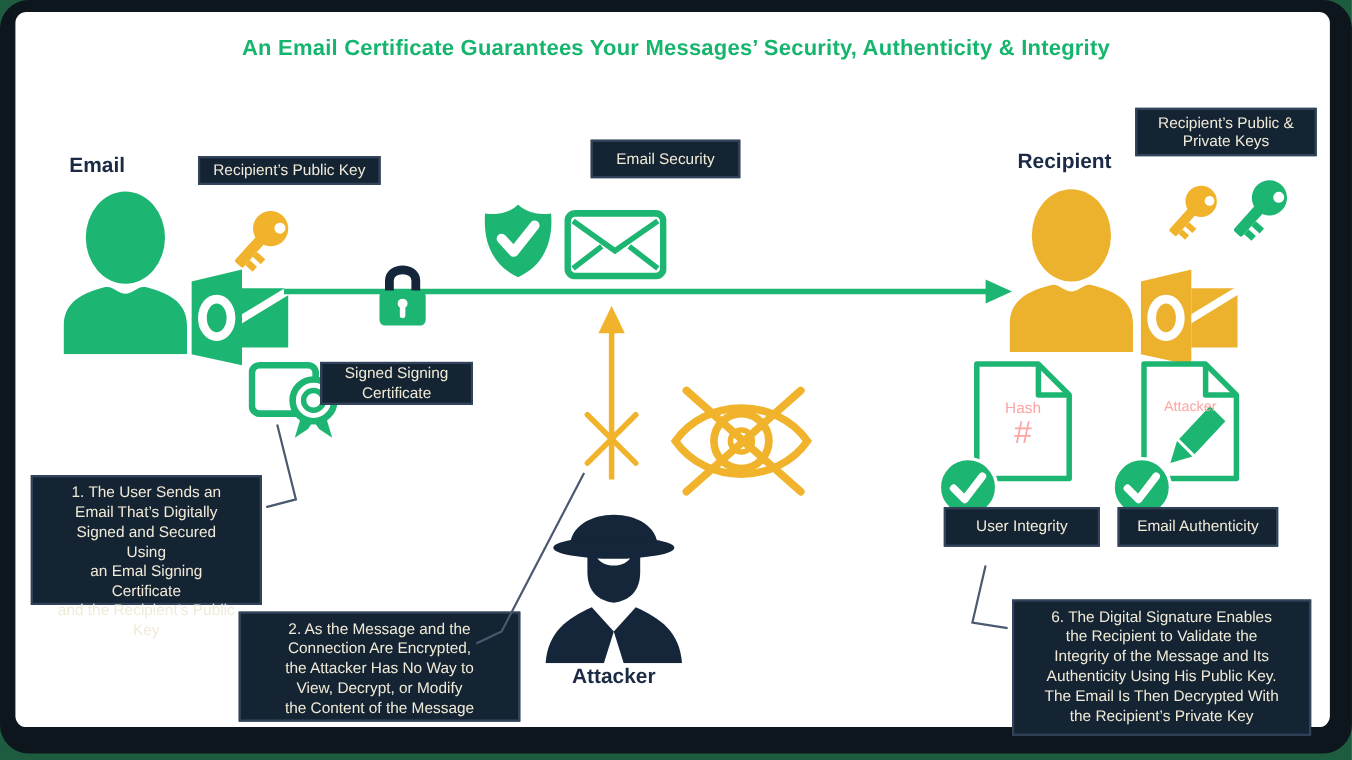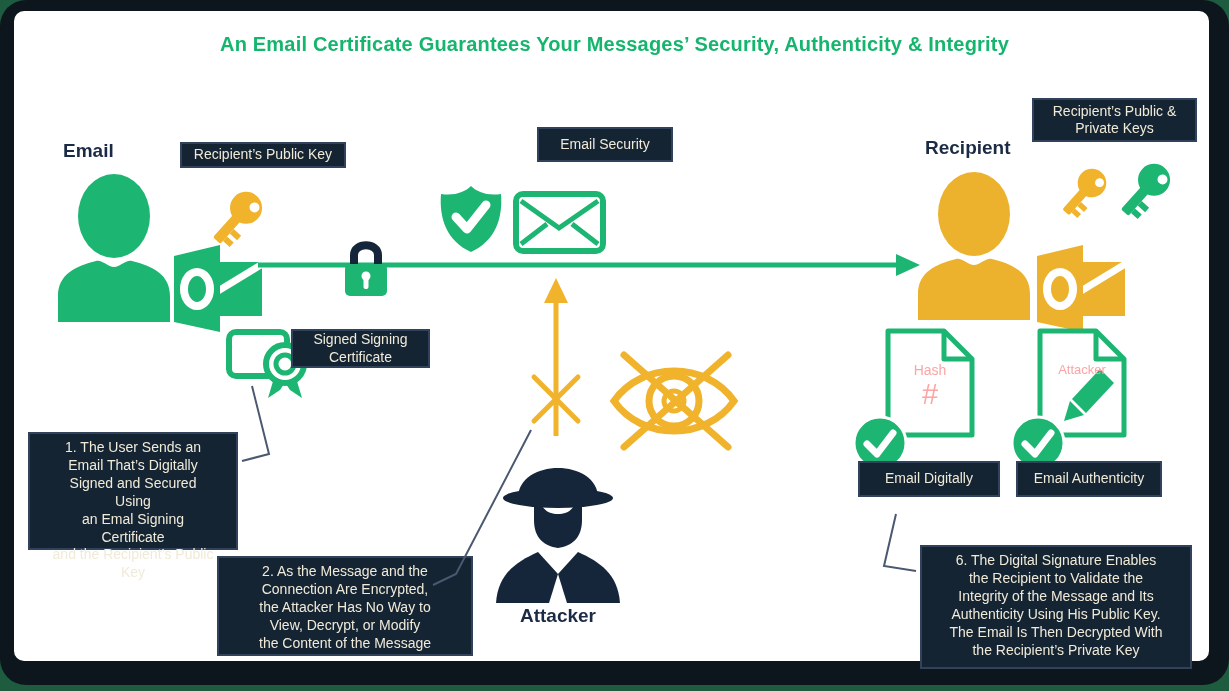--- a/index.html
+++ b/index.html
@@ -185,21 +185,21 @@
     <path d="M60,4 V32 H88" fill="none" stroke="#1db572" stroke-width="5" stroke-linejoin="round"></path>
   </svg>
   <div class="abs doc-word" style="left:884px;top:362px;width:92px;font-size:14px;">Hash</div>
   <div class="abs doc-word" style="left:884px;top:378px;width:92px;font-size:29px;">#</div>
 
   <svg class="abs" style="left:852px;top:415px;" width="56" height="56" viewBox="0 0 56 56">
     <circle cx="28" cy="28" r="26" fill="#1db572" stroke="#ffffff" stroke-width="3"></circle>
     <path d="M15,29 L25,39 L41,18" fill="none" stroke="#ffffff" stroke-width="7" stroke-linecap="round" stroke-linejoin="round"></path>
   </svg>
 
-  <div class="abs plabel" style="left:858px;top:461px;width:142px;height:36px;">Email Digitally</div>
+  <div class="abs plabel" style="left:858px;top:461px;width:142px;height:36px;">User Integrity</div>
 
   <svg class="abs" style="left:1036px;top:327px;" width="92" height="112" viewBox="0 0 92 112">
     <path d="M4,4 H60 L88,32 V108 H4 Z" fill="#ffffff" stroke="#1db572" stroke-width="5" stroke-linejoin="round"></path>
     <path d="M60,4 V32 H88" fill="none" stroke="#1db572" stroke-width="5" stroke-linejoin="round"></path>
     <polygon points="36,72 64,42 78,56 50,86" fill="#1db572"></polygon>
     <polygon points="34,74 48,88 28,94" fill="#1db572"></polygon>
   </svg>
   <div class="abs doc-word" style="left:1036px;top:362px;width:92px;font-size:13px;">Attacker</div>
 
   <svg class="abs" style="left:1010px;top:415px;" width="56" height="56" viewBox="0 0 56 56">

